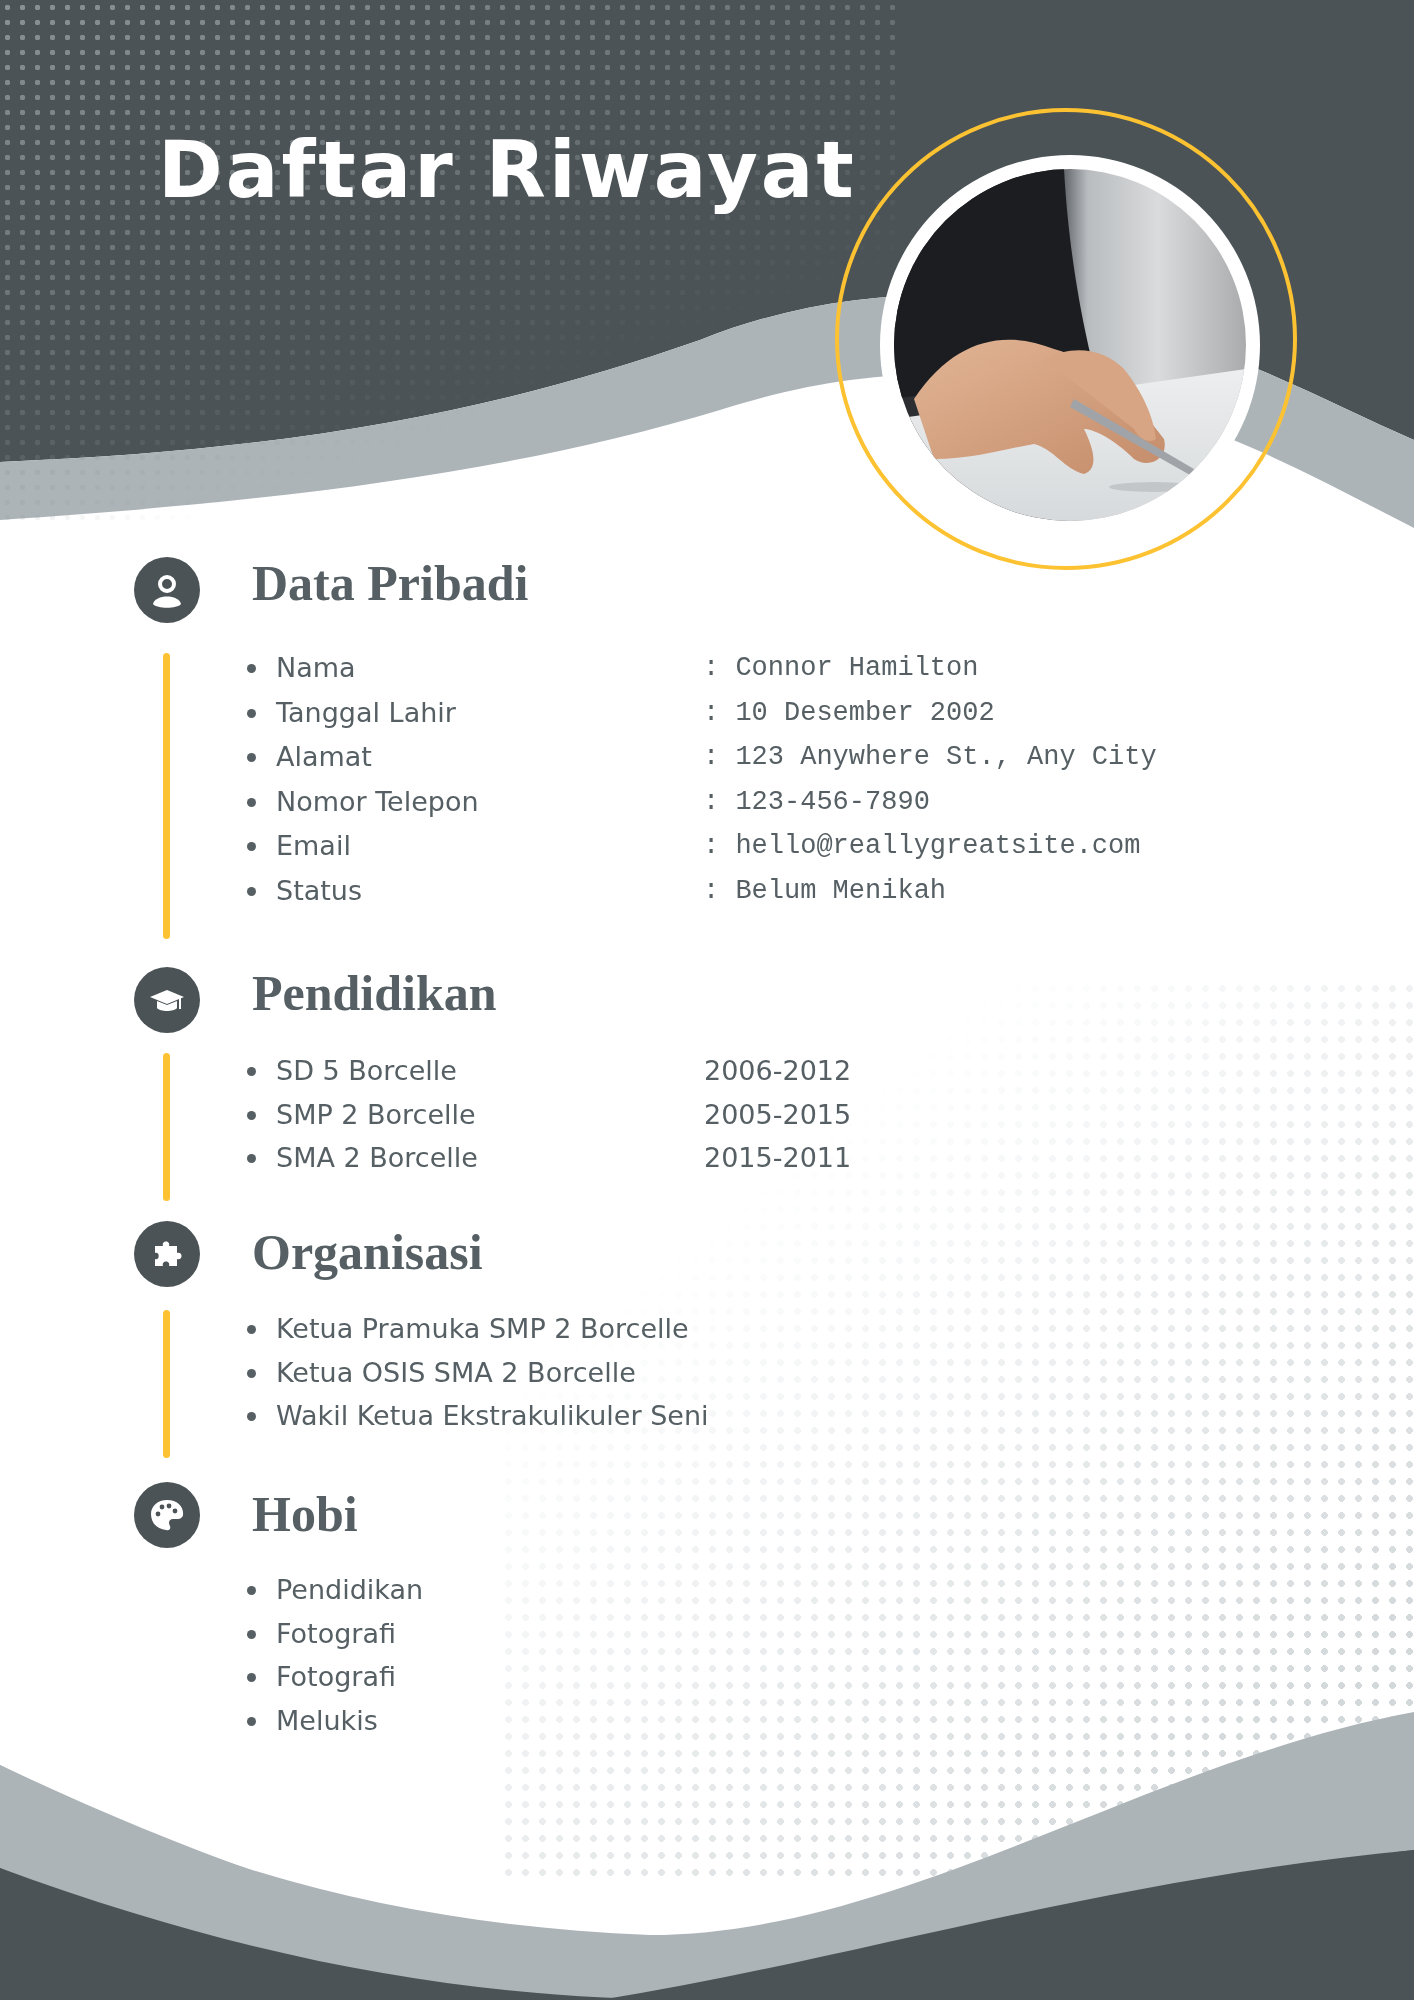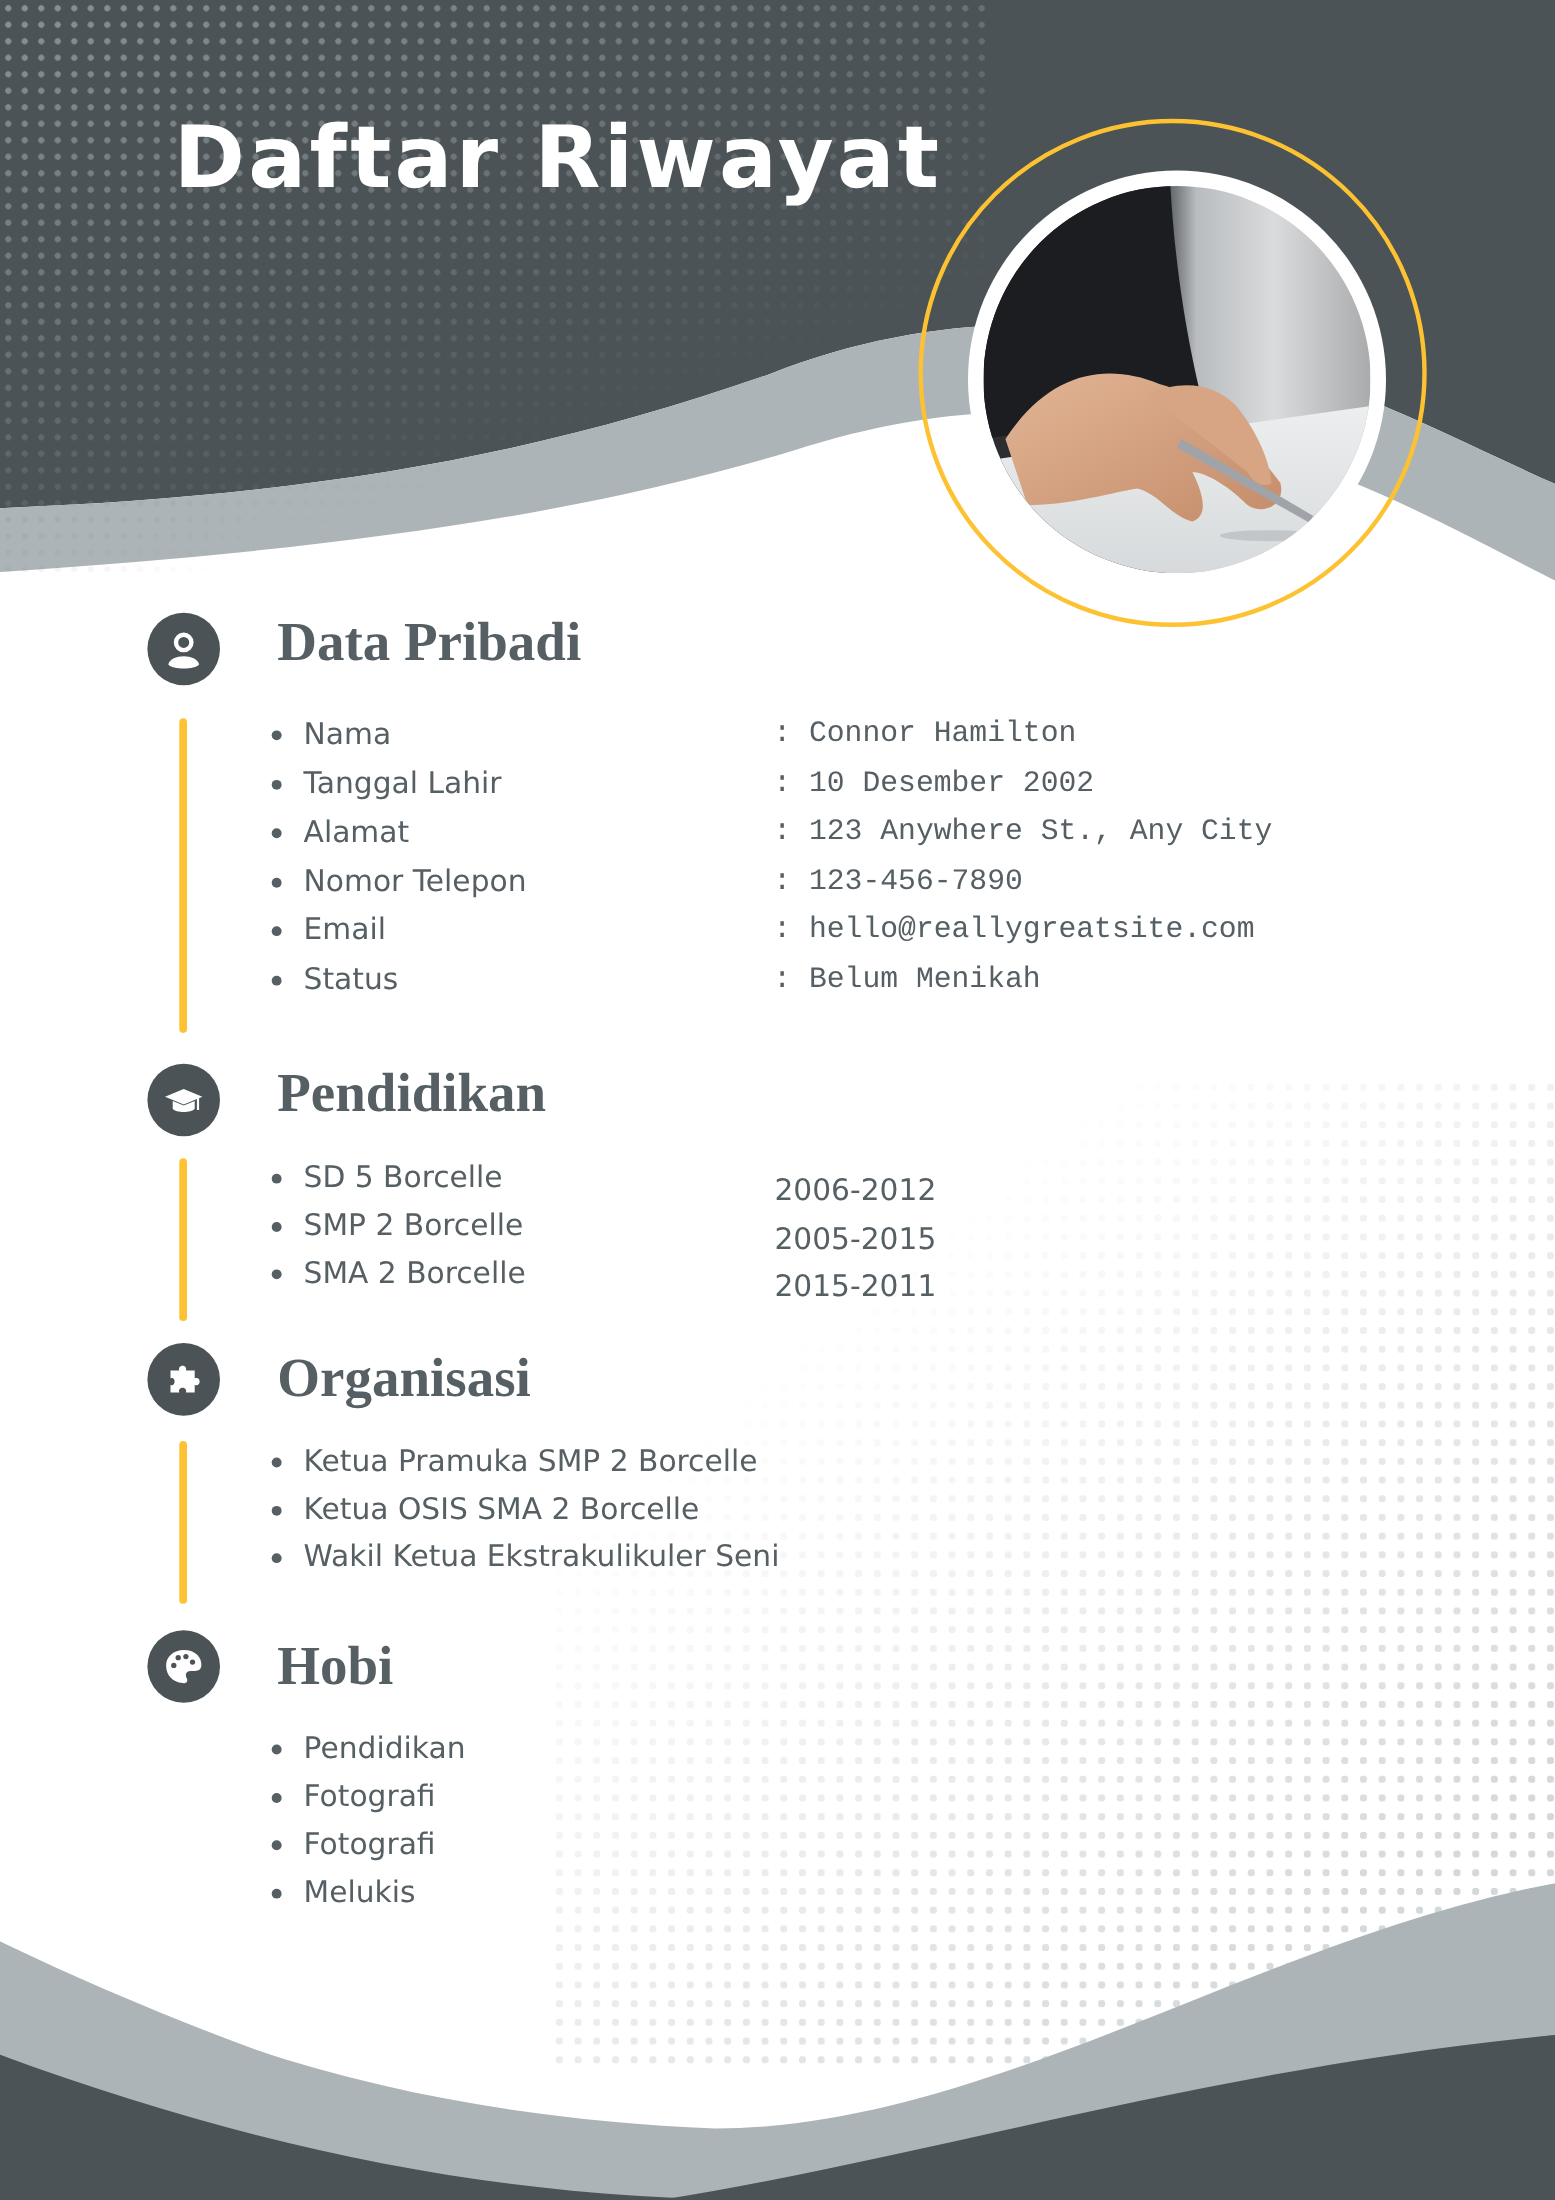--- a/index.html
+++ b/index.html
@@ -8,36 +8,36 @@
   .dots-top{position:absolute;left:0;top:0;width:900px;height:520px;
     background-image:radial-gradient(circle,#8a9296 2.6px,transparent 3px);
     background-size:15px 15px;
     -webkit-mask-image:linear-gradient(160deg,rgba(0,0,0,1) 0%,rgba(0,0,0,.55) 35%,rgba(0,0,0,0) 70%);
             mask-image:linear-gradient(160deg,rgba(0,0,0,1) 0%,rgba(0,0,0,.55) 35%,rgba(0,0,0,0) 70%);}
   .dots-bottom{position:absolute;left:500px;top:980px;width:914px;height:900px;
     background-image:radial-gradient(circle,#d3d8da 3.2px,transparent 3.6px);
     background-size:17px 17px;
     -webkit-mask-image:linear-gradient(320deg,rgba(0,0,0,1) 15%,rgba(0,0,0,.5) 45%,rgba(0,0,0,0) 75%);
             mask-image:linear-gradient(320deg,rgba(0,0,0,1) 15%,rgba(0,0,0,.5) 45%,rgba(0,0,0,0) 75%);}
-  .title{position:absolute;left:158px;top:90px;margin:0;color:#ffffff;font-family:"DejaVu Sans","Liberation Sans",sans-serif;font-weight:bold;font-size:78px;line-height:108px;letter-spacing:3px;}
+  .title{position:absolute;left:158px;top:116px;margin:0;color:#ffffff;font-family:"DejaVu Sans","Liberation Sans",sans-serif;font-weight:bold;font-size:78px;line-height:108px;letter-spacing:3px;}
   .title span{display:block;}
   .ring{position:absolute;left:835px;top:108px;width:462px;height:462px;border:4px solid #fcc232;border-radius:50%;box-sizing:border-box;}
   .photo-frame{position:absolute;left:880px;top:155px;width:380px;height:380px;border-radius:50%;background:#ffffff;}
   .photo{position:absolute;left:14px;top:14px;width:352px;height:352px;border-radius:50%;overflow:hidden;}
   .photo svg{width:100%;height:100%;display:block;}
   .section-icon{position:absolute;left:134px;width:66px;height:66px;border-radius:50%;background:#4b5356;display:flex;align-items:center;justify-content:center;}
   .section-icon svg{width:40px;height:40px;}
   .section-title{position:absolute;left:252px;margin:0;color:#566064;font-family:Liberation Serif, serif;font-weight:bold;font-size:50px;line-height:60px;white-space:nowrap;}
   .vline{position:absolute;left:163px;width:7px;border-radius:4px;background:#fcc232;}
   .list{position:absolute;left:0;margin:0;padding:0;list-style:none;}
   .list li{position:absolute;left:0;height:44px;white-space:nowrap;color:#566064;font-family:"DejaVu Sans","Liberation Sans",sans-serif;font-size:27px;line-height:44px;}
   .bullet{position:absolute;left:247px;top:18px;width:9px;height:9px;border-radius:50%;background:#566064;}
   .lbl{position:absolute;left:276px;top:0;}
   .val{position:absolute;left:703px;top:0;font-family:Liberation Mono, monospace;}
-  .yr{position:absolute;left:704px;top:12px;}
+  .yr{position:absolute;left:704px;top:0;}
 </style>
 </head>
 <body>
 
 <svg class="layer" viewBox="0 0 1414 2000" preserveAspectRatio="none">
 
   <path d="M0 0 H1414 V440 C1300 390 1180 320 1000 296 C900 290 800 300 700 340 C500 410 300 450 0 462 Z" fill="#4b5356"></path>
 
   <path d="M0 462 C300 450 500 410 700 340 C800 300 900 290 1000 296 C1180 320 1300 390 1414 440 V528 C1300 470 1180 400 1000 376 C900 370 820 378 720 410 C520 470 300 500 0 520 Z" fill="#adb4b8"></path>
 

